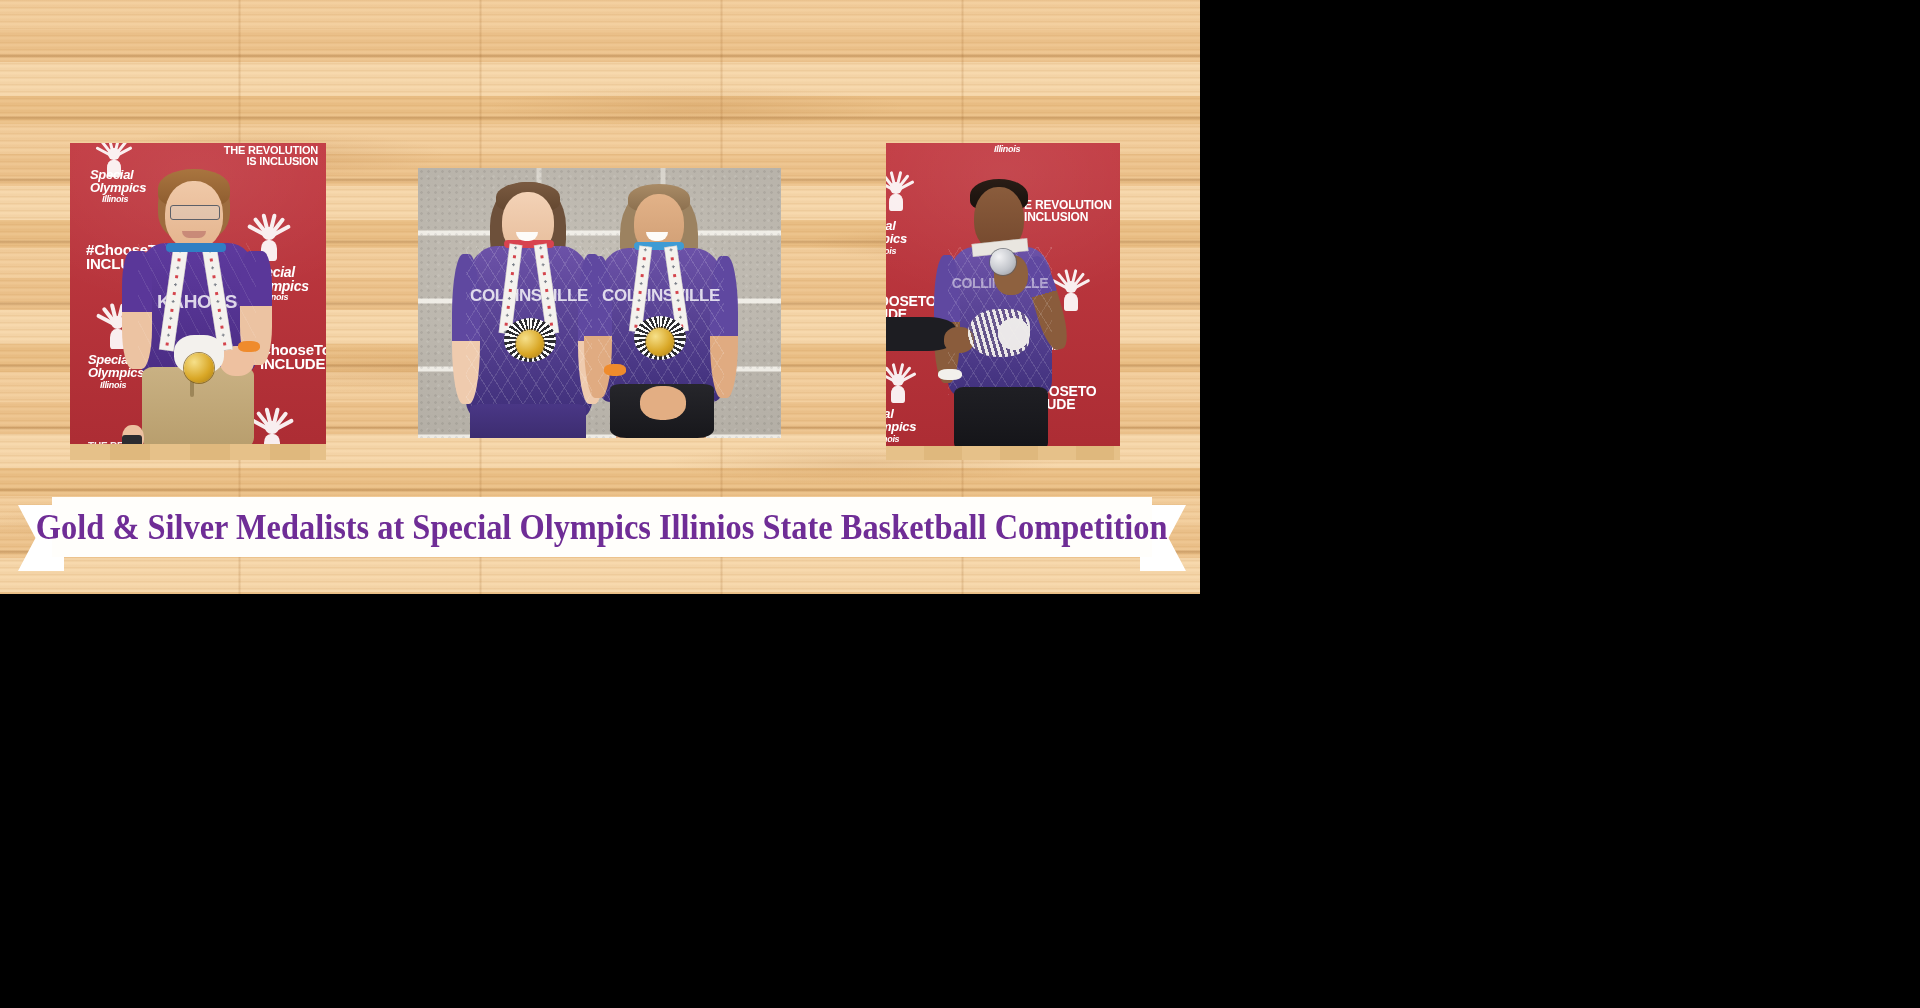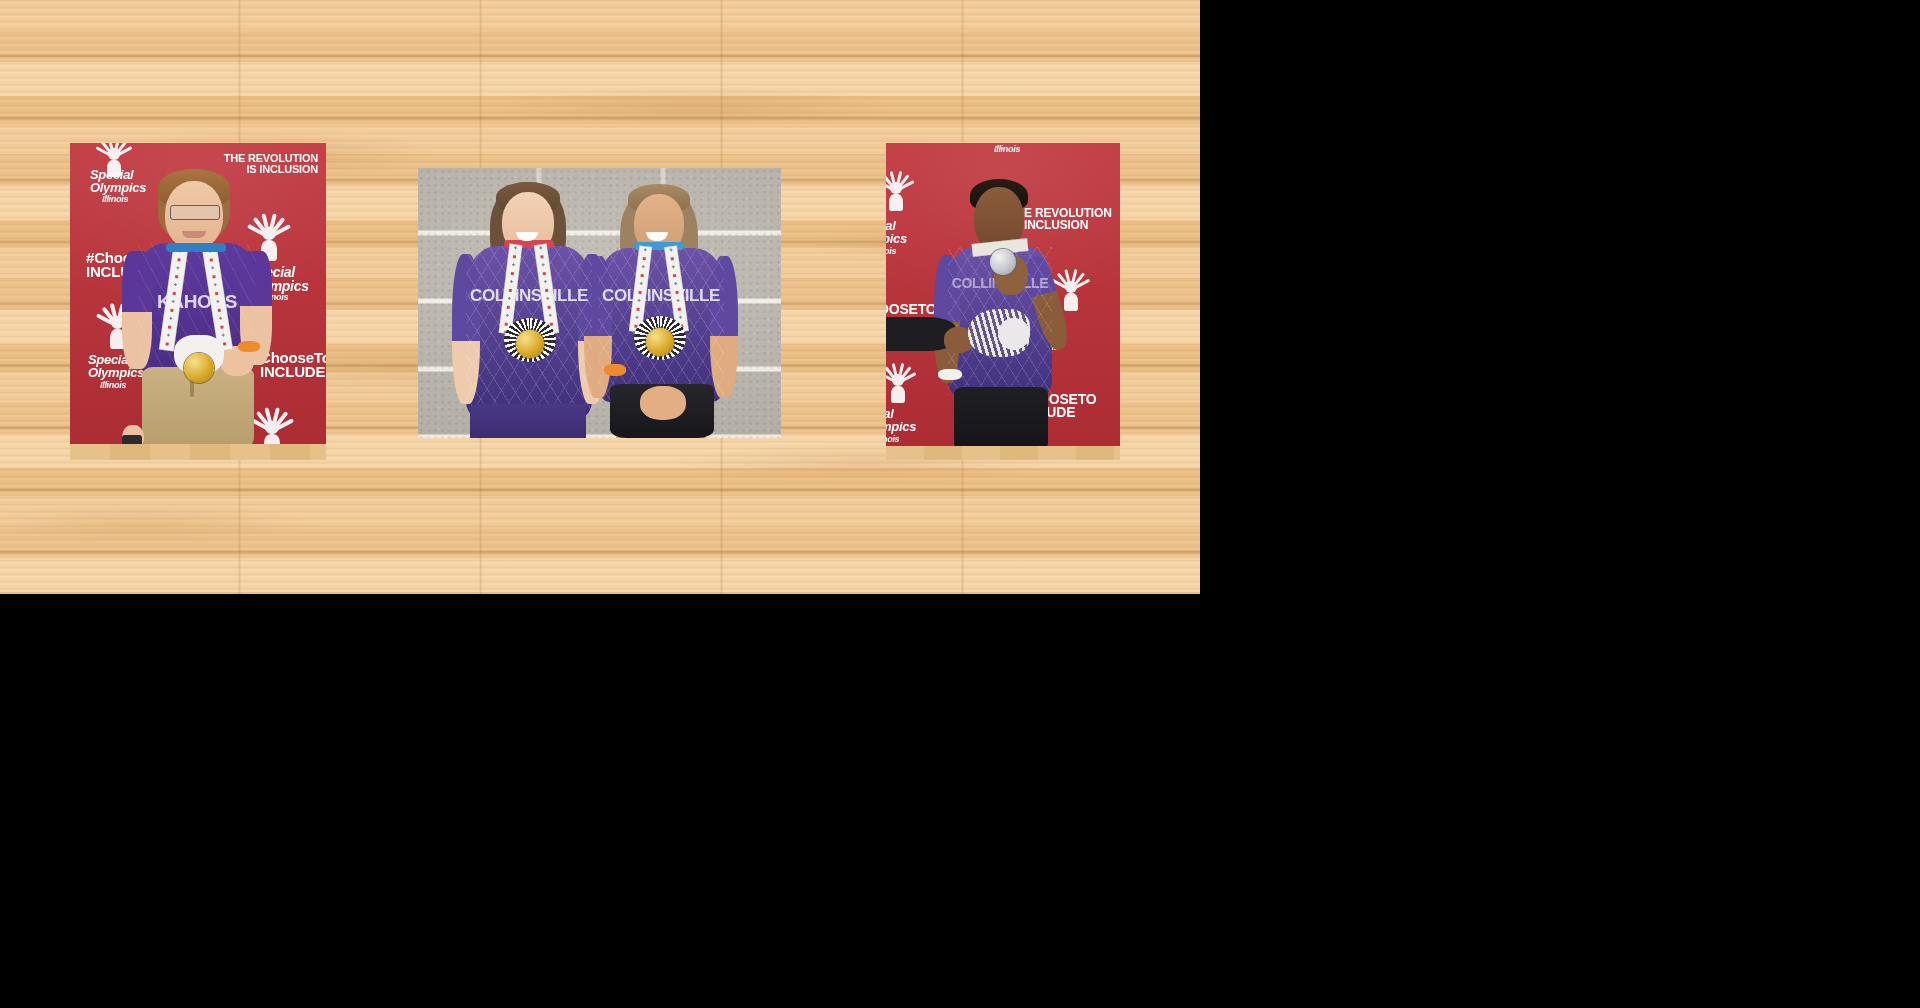--- a/index.html
+++ b/index.html
@@ -164,21 +164,20 @@
     position: absolute;
     color: #ffffff;
     font-family: "Liberation Sans", sans-serif;
     font-weight: 800;
     font-style: normal;
     line-height: 1.0;
     letter-spacing: -0.2px;
     z-index: 2;
     white-space: pre-line;
     text-align: left;
-    margin-top: 8px;
   }
 
   
   .so-glyph {
     position: absolute;
     z-index: 1;
     opacity: 0.92;
   }
   .so-glyph .head {
     position: absolute;
@@ -693,15 +692,22 @@
           <div class="ribbon-strap" style="left:86px; top:98px; width:56px; height:13px; transform:rotate(-6deg);
                       background:#e9e6e0;"></div>
           <div class="medal-disc medal-silver" style="left:104px; top:106px; width:26px; height:26px;"></div>
 
           <div class="shorts" style="left:68px; top:244px; width:94px; height:66px;
                       background:linear-gradient(to bottom,#1f1f24,#141418);"></div>
         </div>
       </div>
     </div>
 
+    <div id="caption-ribbon">
+      <div class="ribbon-tail left"></div>
+      <div class="ribbon-tail right"></div>
+      <div id="ribbon-body">
+        <div id="caption-text">Gold &amp; Silver Medalists at Special Olympics Illinios State Basketball Competition</div>
+      </div>
+    </div>
 
   </div>
 </div>
 
 </body></html>

